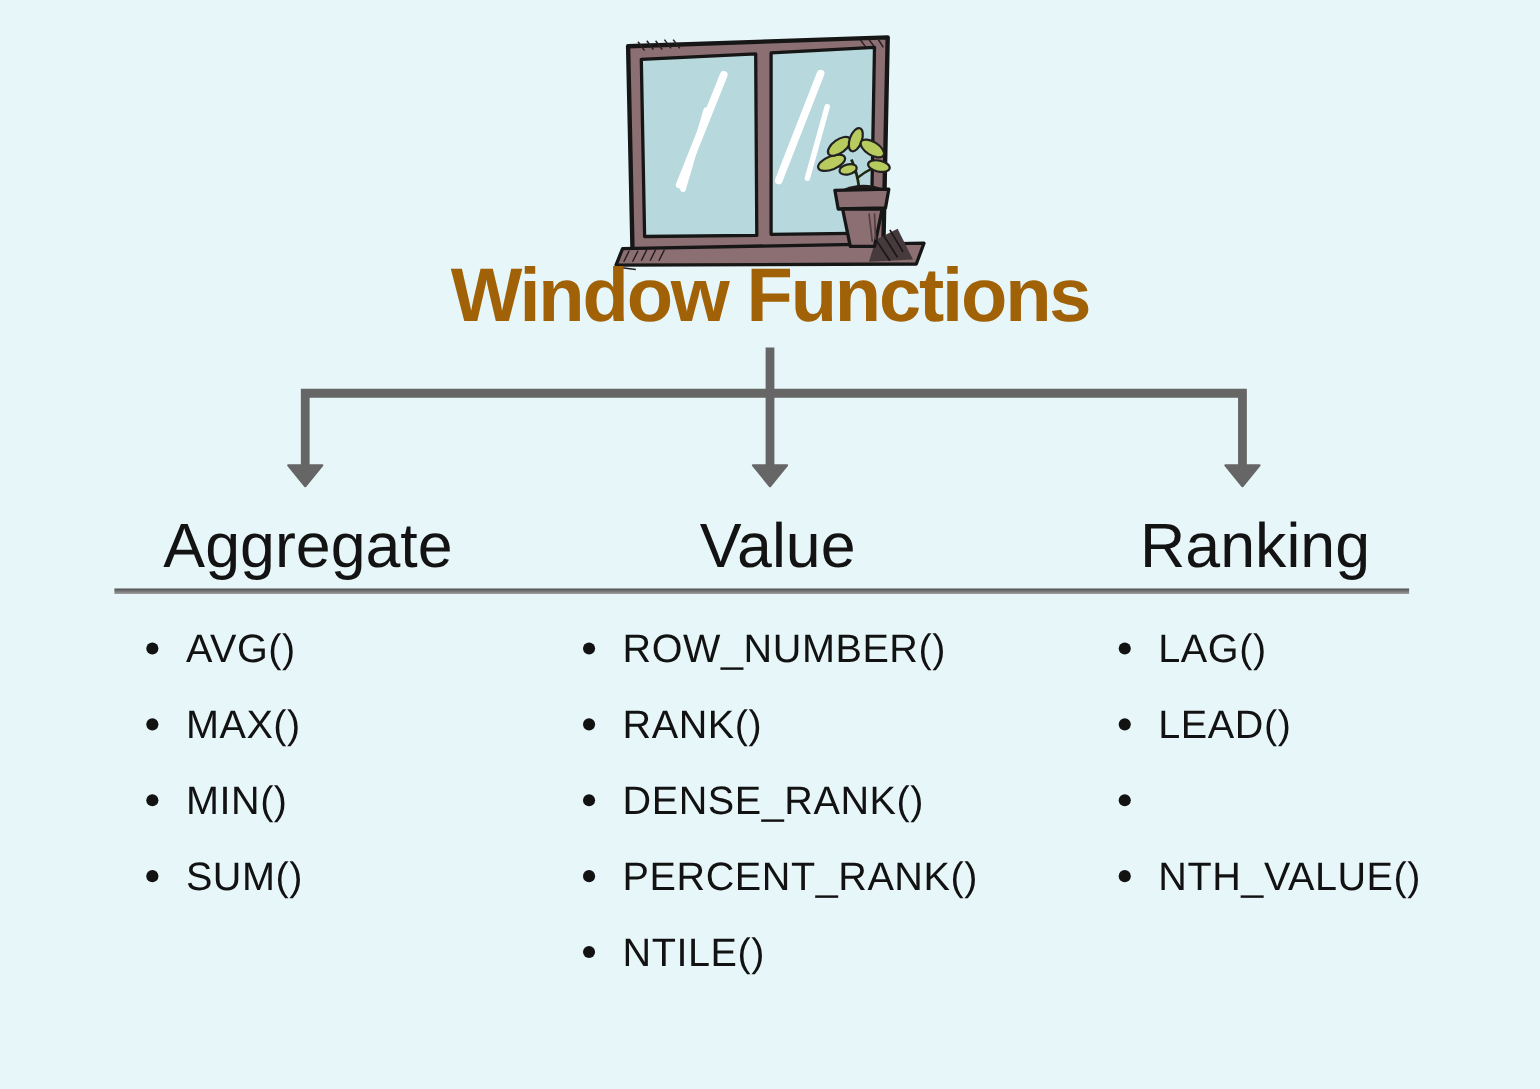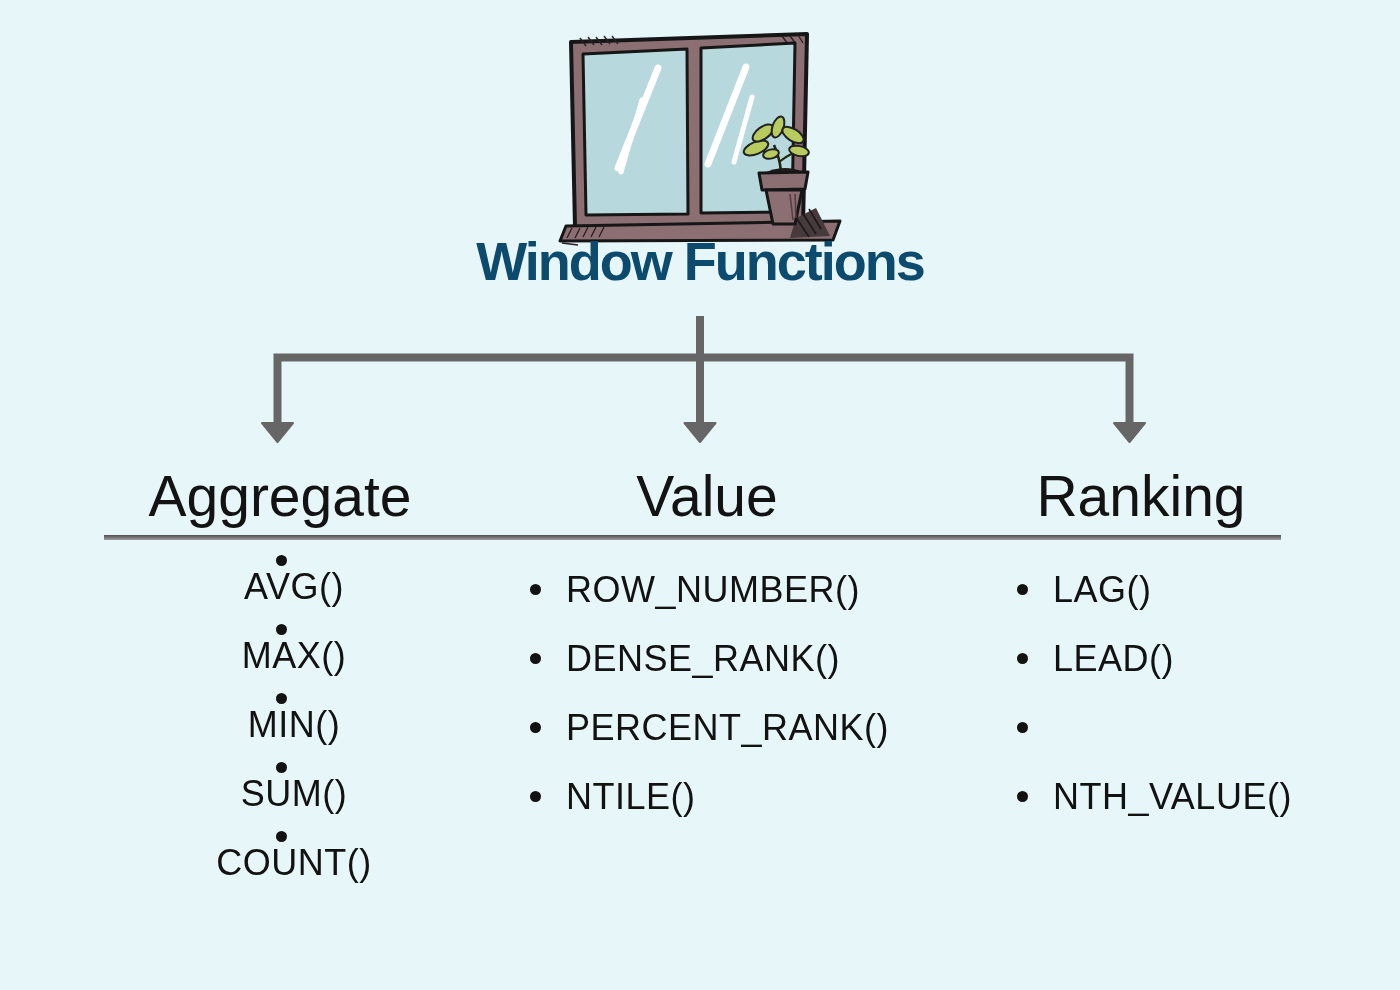--- a/index.html
+++ b/index.html
@@ -3,42 +3,42 @@
 <meta charset="utf-8">
 <style>
   html,body { margin:0; padding:0; background:#e7f6f8; }
   .canvas {
     position:relative; width:1400px; height:990px; overflow:hidden;
     background:#e7f6f8; font-family:"Liberation Sans", sans-serif;
   }
   .window-art { position:absolute; left:550px; top:12px; }
   .page-title {
     position:absolute; left:0; top:234px; width:100%;
-    text-align:center; font-size:54px; font-weight:bold;
-    letter-spacing:-2px; line-height:1; color:#0c4a6e; margin:0;
+    text-align:center; font-size:69px; font-weight:bold;
+    letter-spacing:-2px; line-height:1; color:#a16207; margin:0;
   }
   .arrows { position:absolute; left:0; top:312px; }
   .divider {
     position:absolute; left:104px; top:535px; width:1177px; height:5px;
     background:linear-gradient(180deg,#4e4e4e 0%,#7a7a7a 55%,#a0a0a0 100%);
   }
   .col { position:absolute; top:462px; }
   .col-aggregate { left:105px; width:350px; }
   .col-value     { left:512px; width:390px; }
   .col-ranking   { left:992px; width:298px; }
   .col-header {
     margin:0; text-align:center; font-size:57px; font-weight:400;
     color:#131313; line-height:68px; letter-spacing:0;
   }
   ul.fn-list { list-style:none; margin:25px 0 0 0; padding:0; }
   ul.fn-list li {
     height:69px; display:flex; align-items:center;
     font-size:36px; letter-spacing:0.5px; color:#121212; white-space:nowrap;
   }
-  .col-aggregate li { padding-left:28px;flex-direction:column; }
+  .col-aggregate li { padding-left:28px; }
   .col-value     li { padding-left:18px; }
   .col-ranking   li { padding-left:25px; }
   .bullet {
     flex:0 0 auto; width:11px; height:11px; border-radius:50%;
     background:#121212; margin-right:25px;
   }
 </style>
 </head>
 <body>
 
@@ -134,33 +134,33 @@
           <span>MAX()</span>
         </li>
       <li>
           <span class="bullet"></span>
           <span>MIN()</span>
         </li>
       <li>
           <span class="bullet"></span>
           <span>SUM()</span>
         </li>
-      <li>
-          <span class="bullet"></span>
-          <span>COUNT()</span>
-        </li>
     </ul>
   </div>
 
   <div class="col col-value">
     <h2 class="col-header">Value</h2>
     <ul class="fn-list">
       <li>
           <span class="bullet"></span>
           <span>ROW_NUMBER()</span>
+        </li>
+      <li>
+          <span class="bullet"></span>
+          <span>RANK()</span>
         </li>
       <li>
           <span class="bullet"></span>
           <span>DENSE_RANK()</span>
         </li>
       <li>
           <span class="bullet"></span>
           <span>PERCENT_RANK()</span>
         </li>
       <li>

